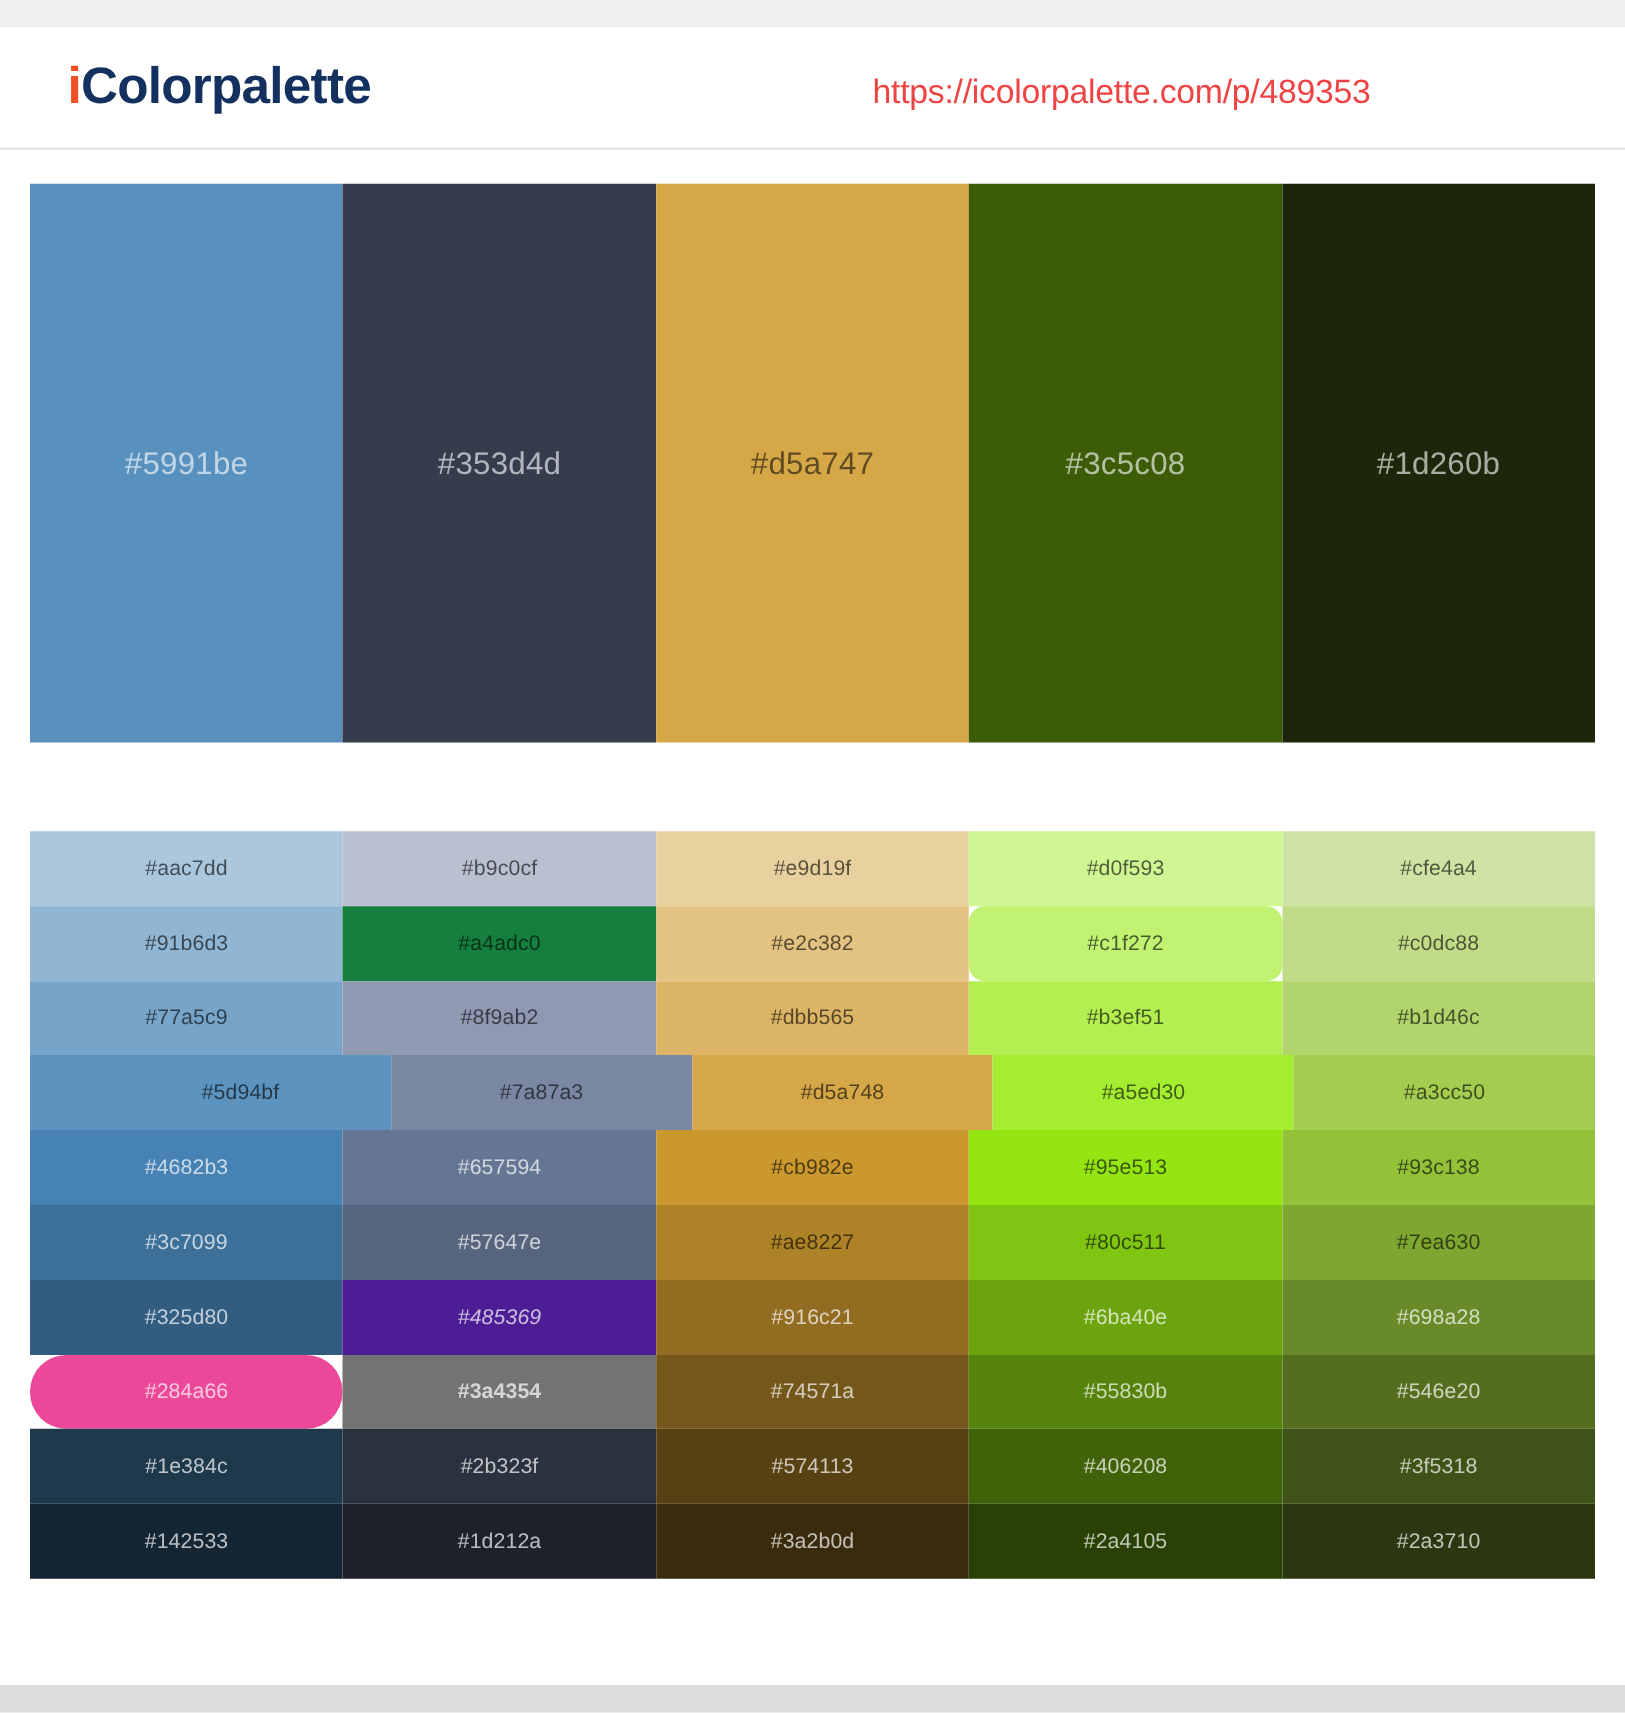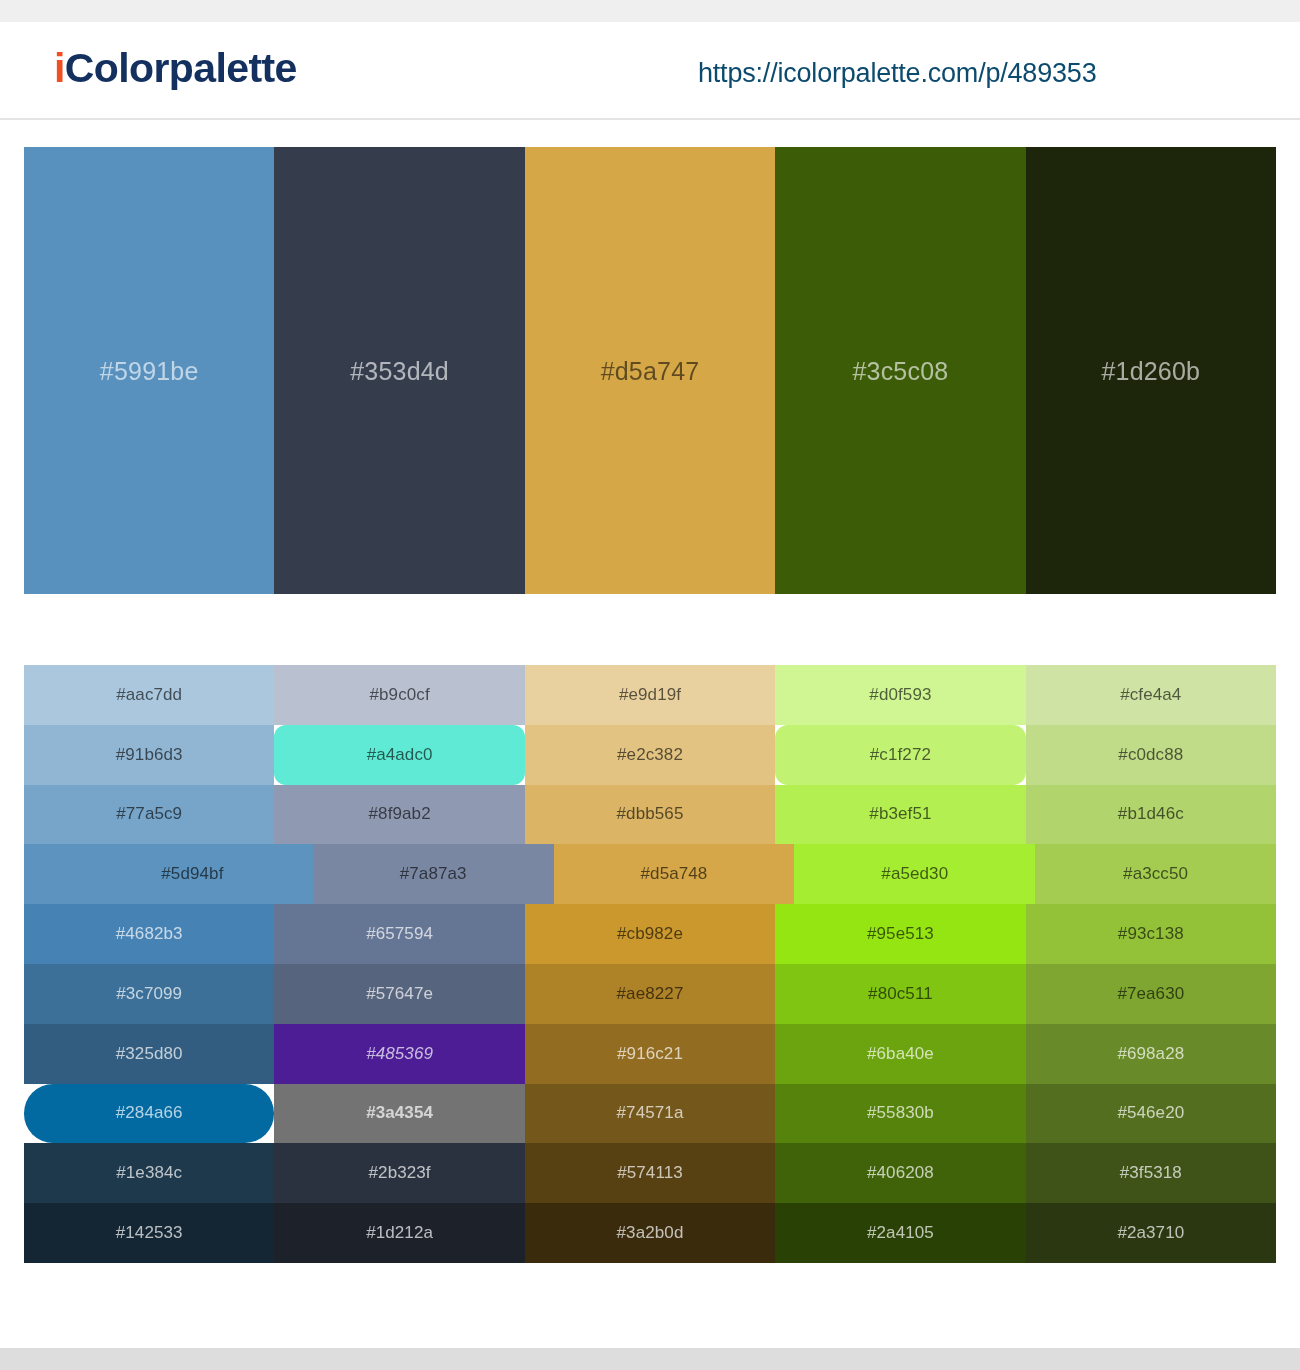--- a/index.html
+++ b/index.html
@@ -50,21 +50,21 @@
     line-height: 1;
   }
   .logo-i { color: #f04f23; }
   .logo-rest { color: #13305f; }
 
   .header-url {
     position: absolute;
     left: 698px;
     top: 36px;
     font-size: 27px;
-    color: #0c4a6e;
+    color: #ef4444;
     white-space: nowrap;
     letter-spacing: -0.2px;
   }
 
   .header-divider {
     position: absolute;
     left: 0;
     top: 118px;
     width: 1300px;
     height: 2px;
@@ -155,21 +155,21 @@
 <div class="shades-grid">
     <div class="shade-row">
       <div class="shade-cell on-light" style="background: rgb(170, 199, 221);">#aac7dd</div>
       <div class="shade-cell on-light" style="background: rgb(185, 192, 207);">#b9c0cf</div>
       <div class="shade-cell on-light" style="background: rgb(233, 209, 159);">#e9d19f</div>
       <div class="shade-cell on-light" style="background: rgb(208, 245, 147);">#d0f593</div>
       <div class="shade-cell on-light" style="background: rgb(207, 228, 164);">#cfe4a4</div>
     </div>
     <div class="shade-row">
       <div class="shade-cell on-light" style="background: rgb(145, 182, 211);">#91b6d3</div>
-      <div class="shade-cell on-light" style="background: #5eead4; border-radius: 12px;">#a4adc0</div>
+      <div class="shade-cell on-light" style="background: #15803d;">#a4adc0</div>
       <div class="shade-cell on-light" style="background: rgb(226, 195, 130);">#e2c382</div>
       <div class="shade-cell on-light" style="background: rgb(193, 242, 114); border-radius: 13px;">#c1f272</div>
       <div class="shade-cell on-light" style="background: rgb(192, 220, 136);">#c0dc88</div>
     </div>
     <div class="shade-row">
       <div class="shade-cell on-light" style="background: rgb(119, 165, 201);">#77a5c9</div>
       <div class="shade-cell on-light" style="background: rgb(143, 154, 178);">#8f9ab2</div>
       <div class="shade-cell on-light" style="background: rgb(219, 181, 101);">#dbb565</div>
       <div class="shade-cell on-light" style="background: rgb(179, 239, 81);">#b3ef51</div>
       <div class="shade-cell on-light" style="background: rgb(177, 212, 108);">#b1d46c</div>
@@ -196,21 +196,21 @@
       <div class="shade-cell on-light" style="background: rgb(126, 166, 48);">#7ea630</div>
     </div>
     <div class="shade-row">
       <div class="shade-cell on-dark" style="background: rgb(50, 93, 128);">#325d80</div>
       <div class="shade-cell on-dark" style="background: #4c1d95; font-style: italic;">#485369</div>
       <div class="shade-cell on-dark" style="background: rgb(145, 108, 33);">#916c21</div>
       <div class="shade-cell on-dark" style="background: rgb(107, 164, 14);">#6ba40e</div>
       <div class="shade-cell on-dark" style="background: rgb(105, 138, 40);">#698a28</div>
     </div>
     <div class="shade-row">
-      <div class="shade-cell on-dark" style="background: #0369a1; border-radius: 29px;">#284a66</div>
+      <div class="shade-cell on-dark" style="background: #ec4899; border-radius: 29px;">#284a66</div>
       <div class="shade-cell on-dark" style="background: #737373; font-weight: bold;">#3a4354</div>
       <div class="shade-cell on-dark" style="background: rgb(116, 87, 26);">#74571a</div>
       <div class="shade-cell on-dark" style="background: rgb(85, 131, 11);">#55830b</div>
       <div class="shade-cell on-dark" style="background: rgb(84, 110, 32);">#546e20</div>
     </div>
     <div class="shade-row">
       <div class="shade-cell on-dark" style="background: rgb(30, 56, 76);">#1e384c</div>
       <div class="shade-cell on-dark" style="background: rgb(43, 50, 63);">#2b323f</div>
       <div class="shade-cell on-dark" style="background: rgb(87, 65, 19);">#574113</div>
       <div class="shade-cell on-dark" style="background: rgb(64, 98, 8);">#406208</div>

